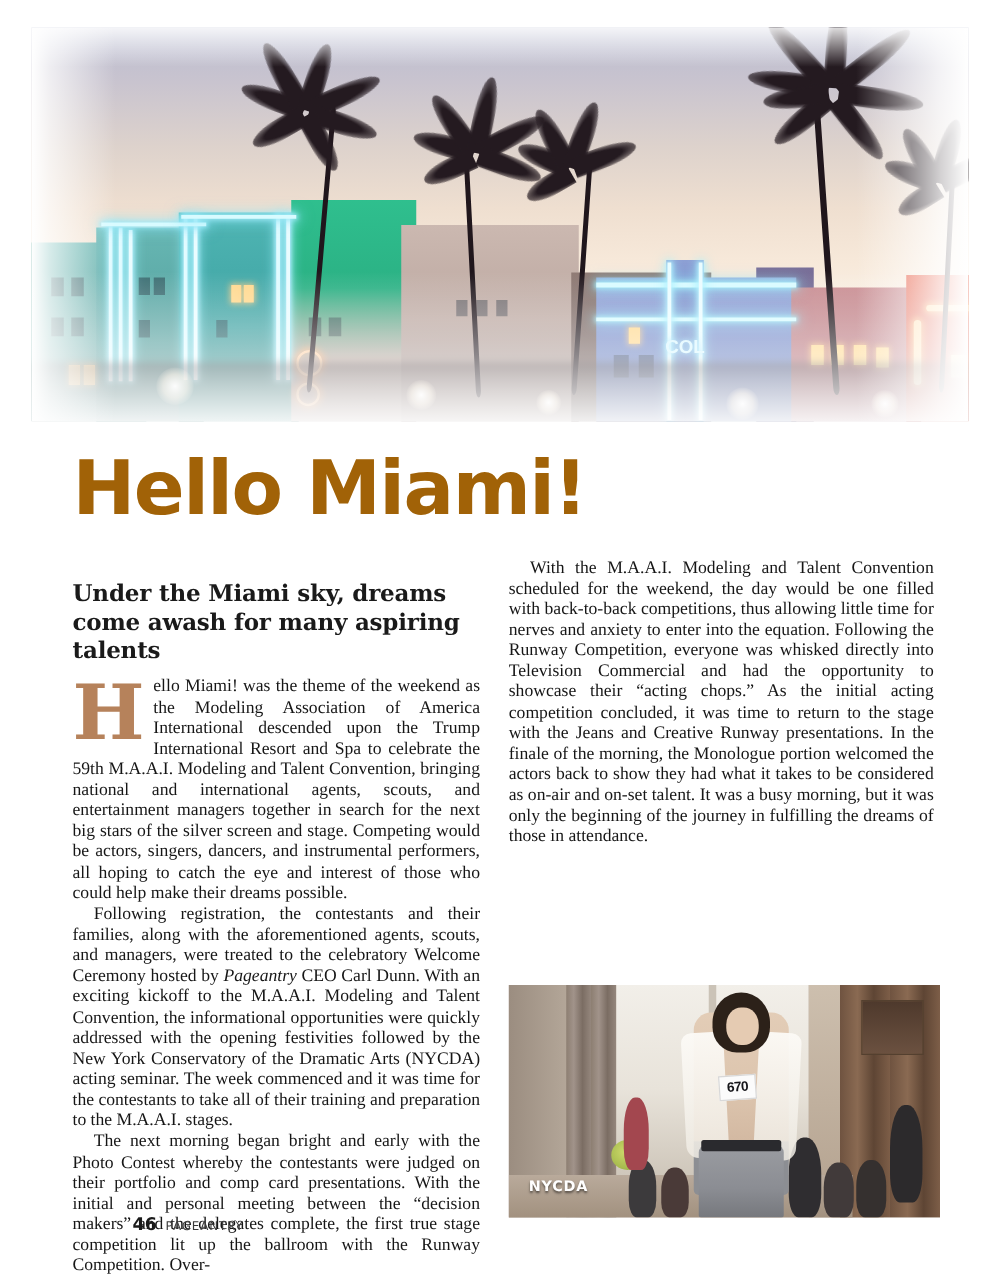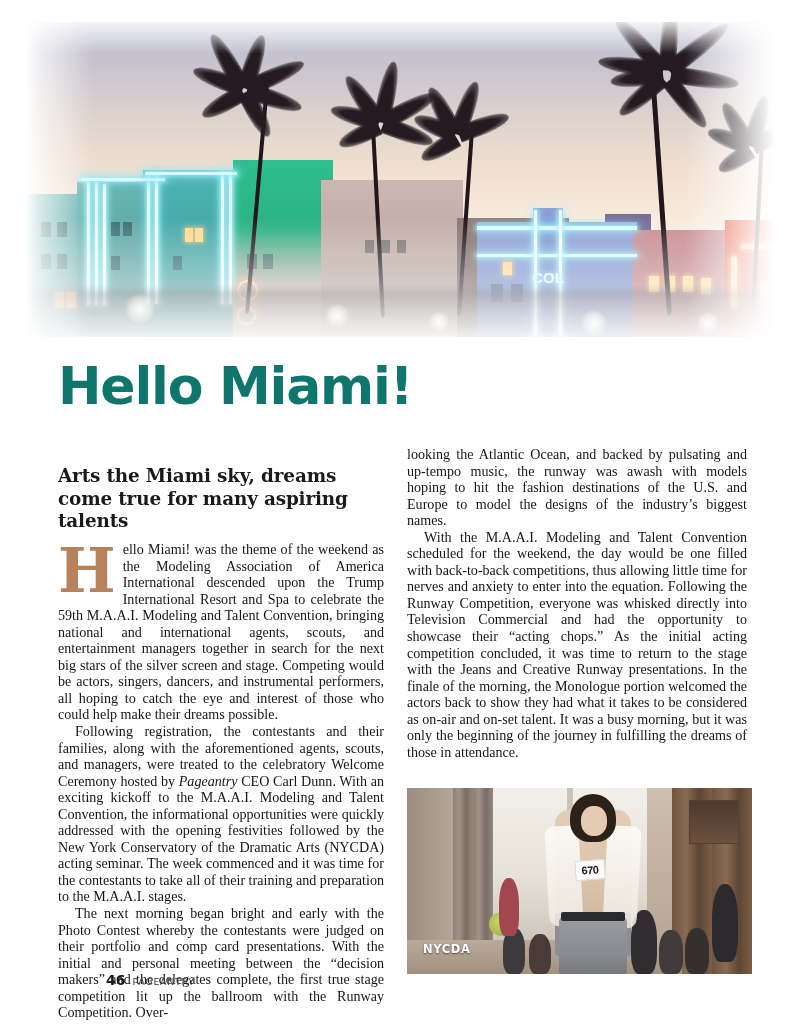--- a/index.html
+++ b/index.html
@@ -188,24 +188,24 @@
     z-index: 12;
   }
 
   
   .headline {
     position: absolute;
     left: 58px;
     top: 318px;
     font-family: "DejaVu Sans", sans-serif;
     font-weight: 700;
-    font-size: 52px;
+    font-size: 60px;
     line-height: 66px;
     letter-spacing: -1.2px;
-    color: #0f766e;
+    color: #a16207;
     z-index: 50;
     white-space: nowrap;
   }
 
   
   .subhead {
     position: absolute;
     left: 58px;
     top: 450px;
     width: 326px;
@@ -492,30 +492,29 @@
         <div class="frond" style="left:728px; top:116px; transform: rotate(-26deg) scaleX(0.8);"></div>
         <div class="frond" style="left:726px; top:120px; transform: rotate(148deg) scaleX(0.6);"></div>
       </div>
     </div>
 
     <div class="hero-fade"></div>
   </div>
 
   <h1 class="headline">Hello Miami!</h1>
 
-  <h2 class="subhead">Arts the Miami sky, dreams come true for many aspiring talents</h2>
+  <h2 class="subhead">Under the Miami sky, dreams come awash for many aspiring talents</h2>
 
   <div class="col col-left">
     <p class="first"><span class="dropcap">H</span><span>ello Miami! was the theme of the weekend as the Modeling Association of America International descended upon the Trump International Resort and Spa to celebrate the 59th M.A.A.I. Modeling and Talent Convention, bringing national and international agents, scouts, and entertainment managers together in search for the next big stars of the silver screen and stage.  Competing would be actors, singers, dancers, and instrumental performers, all hoping to catch the eye and interest of those who could help make their dreams possible.</span></p>
     <p><span>Following registration, the contestants and their families, along with the aforementioned agents, scouts, and managers, were treated to the celebratory Welcome Ceremony hosted by </span><em>Pageantry</em><span> CEO Carl Dunn. With an exciting kickoff to the M.A.A.I. Modeling and Talent Convention, the informational opportunities were quickly addressed with the opening festivities followed by the New York Conservatory of the Dramatic Arts (NYCDA) acting seminar. The week commenced and it was time for the contestants to take all of their training and preparation to the M.A.A.I. stages.</span></p>
     <p>The next morning began bright and early with the Photo Contest whereby the contestants were judged on their portfolio and comp card presentations. With the initial and personal meeting between the “decision makers” and the delegates complete, the first true stage competition lit up the ballroom with the Runway Competition. Over-</p>
   </div>
 
   <div class="col col-right">
-    <p class="first">looking the Atlantic Ocean, and backed by pulsating and up-tempo music, the runway was awash with models hoping to hit the fashion destinations of the U.S. and Europe to model the designs of the industry’s biggest names.</p>
     <p>With the M.A.A.I. Modeling and Talent Convention scheduled for the weekend, the day would be one filled with back-to-back competitions, thus allowing little time for nerves and anxiety to enter into the equation. Following the Runway Competition, everyone was whisked directly into Television Commercial and had the opportunity to showcase their “acting chops.” As the initial acting competition concluded, it was time to return to the stage with the Jeans and Creative Runway presentations. In the finale of the morning, the Monologue portion welcomed the actors back to show they had what it takes to be considered as on-air and on-set talent. It was a busy morning, but it was only the beginning of the journey in fulfilling the dreams of those in attendance.</p>
   </div>
 
   <div class="photo">
     <div class="ph ph-wallL"></div>
     <div class="ph ph-curtain"></div>
     <div class="ph ph-window"></div>
     <div class="ph ph-winbar"></div>
     <div class="ph ph-wallR"></div>
     <div class="ph ph-wood"></div>

